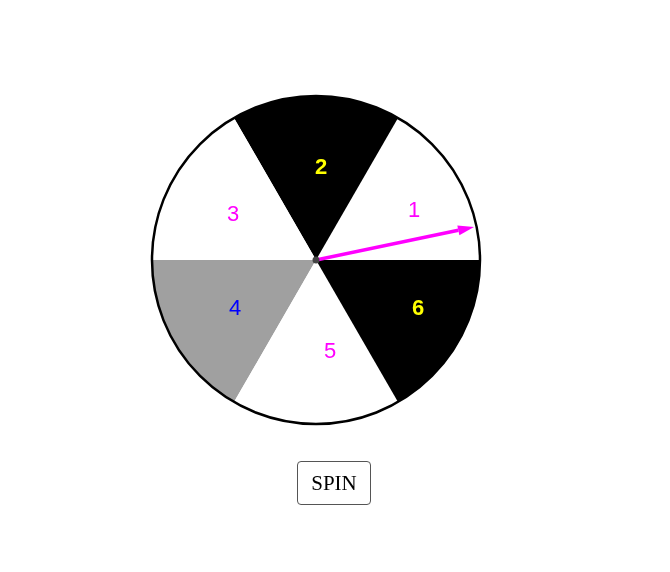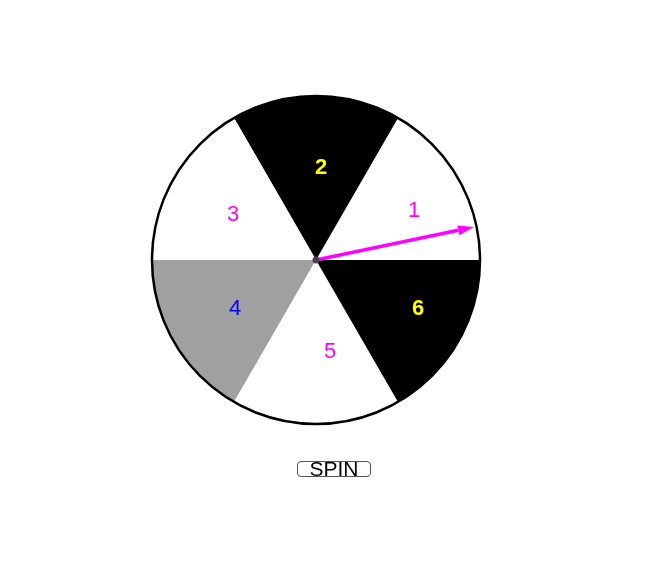--- a/index.html
+++ b/index.html
@@ -1,21 +1,21 @@
 <!DOCTYPE html>
 <html><head>
 <meta charset="utf-8">
 <style>
   html, body { margin:0; padding:0; background:#ffffff; }
   body { width:670px; height:572px; position:relative; overflow:hidden; font-family:"Liberation Sans", sans-serif; }
   #spinner { position:absolute; left:0; top:0; width:670px; height:572px; }
   .spin-btn {
-    position:absolute; left:297px; top:461px; width:74px; height:16px;
+    position:absolute; left:297px; top:461px; width:74px; height:44px;
     box-sizing:border-box; border:1px solid #555; border-radius:4px;
-    background:#fff; font-family:Liberation Sans, sans-serif; font-size:21px;
+    background:#fff; font-family:Liberation Serif, serif; font-size:21px;
     color:#000; display:flex; align-items:center; justify-content:center; cursor:pointer; padding:0;
   }
   .lbl { font-family:"Liberation Sans", sans-serif; font-size:22px; text-anchor:middle; dominant-baseline:middle; }
   .bold { font-weight:bold; }
 </style>
 </head>
 <body>
 
 <svg id="spinner" viewBox="0 0 670 572" xmlns="http://www.w3.org/2000/svg">
   <g id="sectors">

